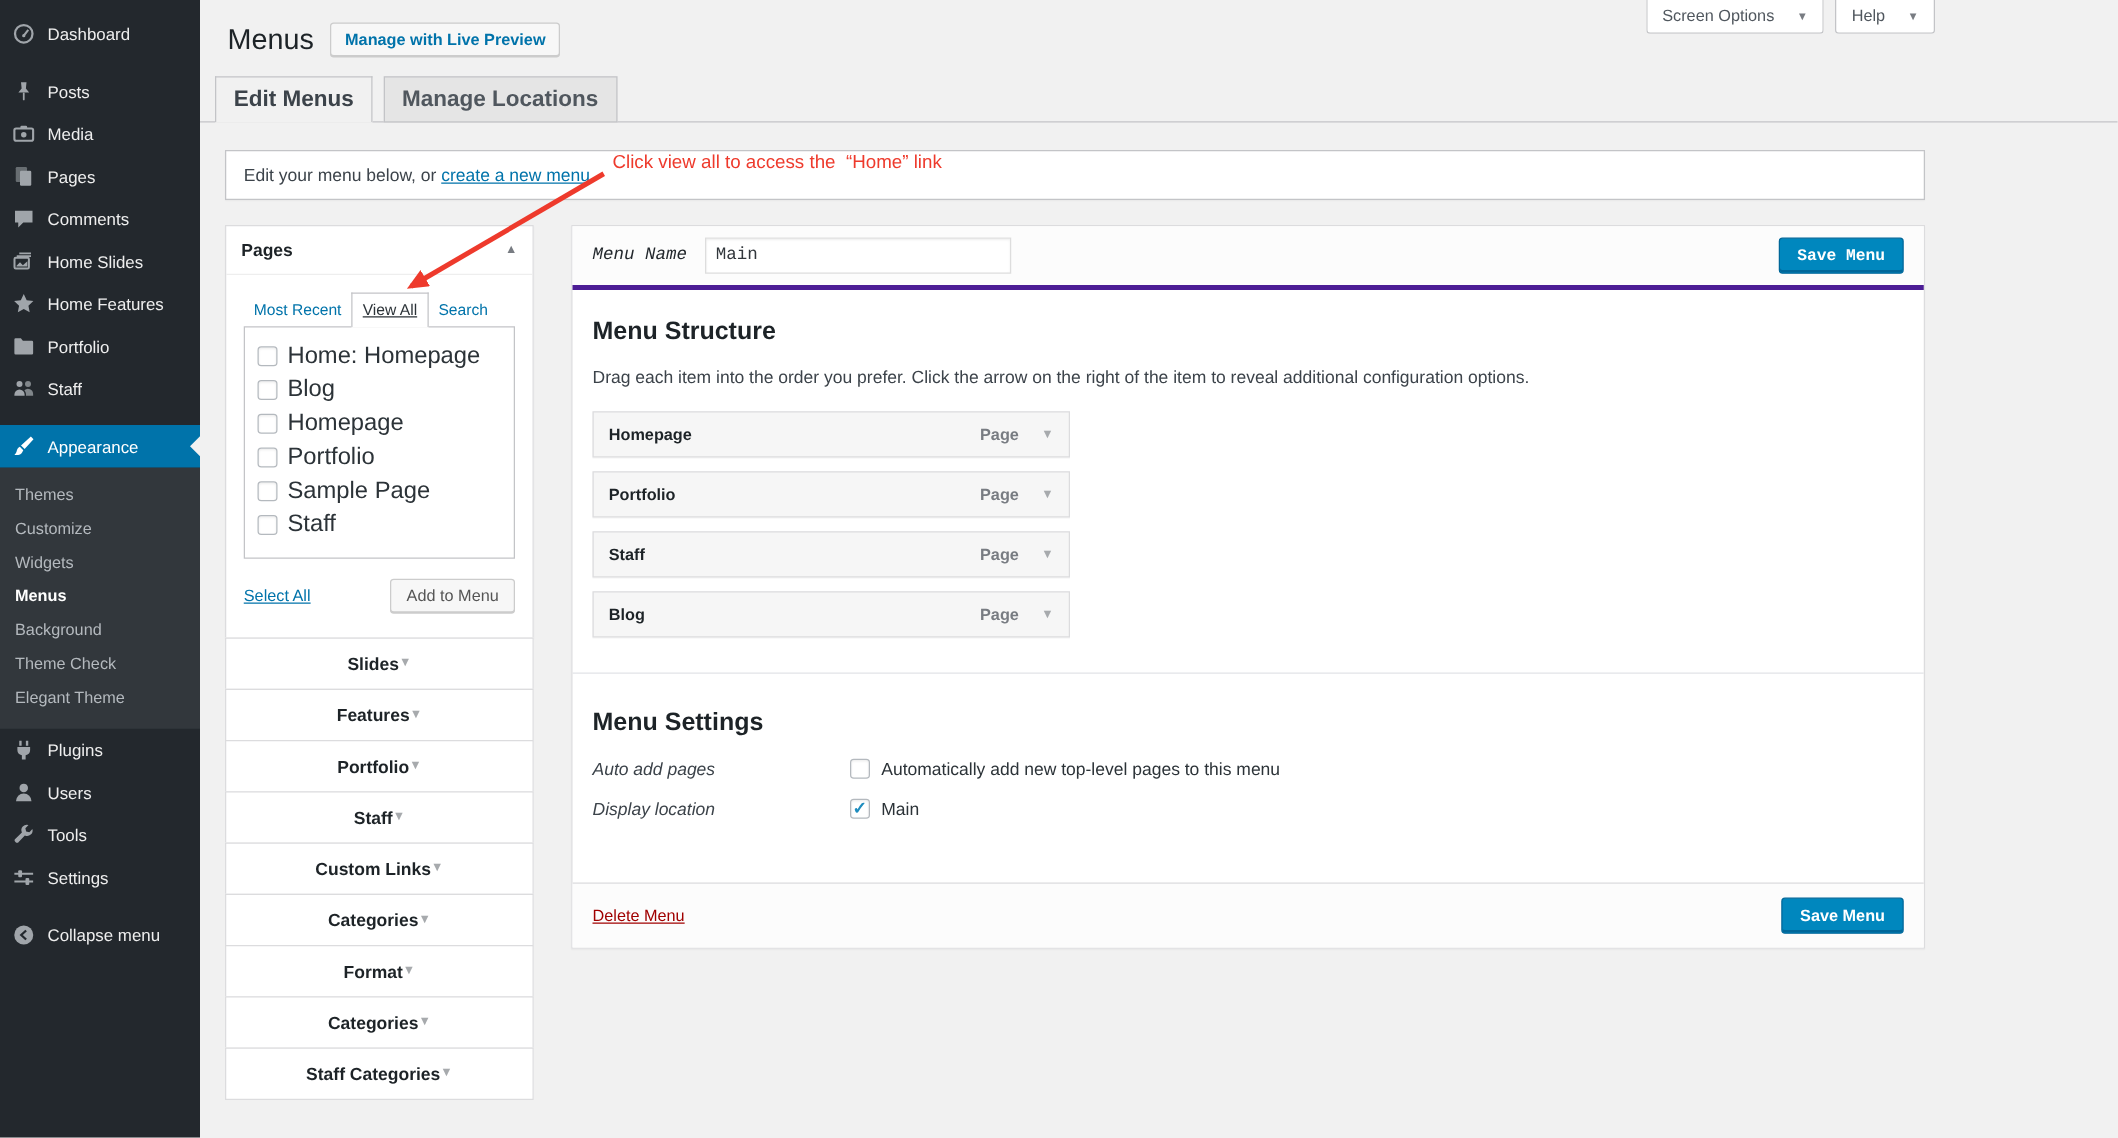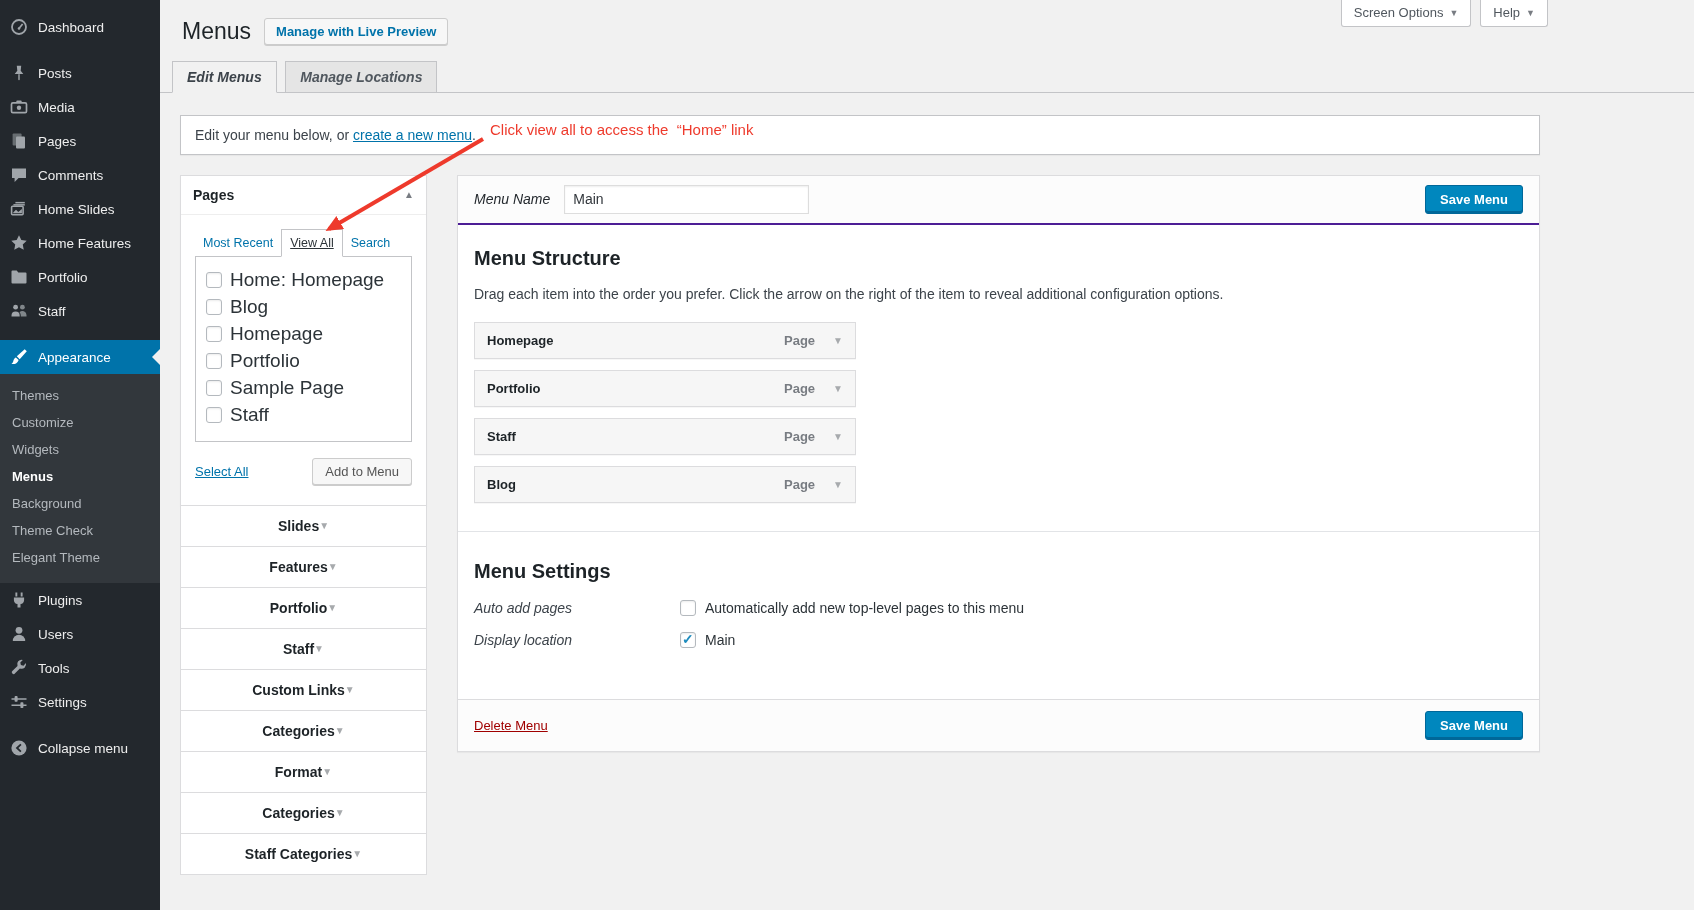--- a/index.html
+++ b/index.html
@@ -24,31 +24,31 @@
   .wp-submenu{background:#32373c; padding:8px 0 12px;}
   .wp-submenu .sub-item{display:block; padding:6px 12px; font-size:13px; color:#b4b9be; cursor:pointer;}
   .wp-submenu .sub-item.current{color:#fff; font-weight:700;}
   .collapse-item{margin-top:12px;}
 
   
   .content{position:absolute; left:160px; top:0; width:1534px; height:910px; background:#f1f1f1;}
 
   .screen-meta{position:absolute; top:0; right:146px; display:flex; gap:9px; z-index:5;}
   .meta-box{background:#fff; border:1px solid #c3c4c7; border-top:none; border-radius:0 0 3px 3px;
-    padding:5px 12px 6px; font-size:13px; color:#50575e; display:flex; align-items:center; gap:6px; cursor:pointer;}
+    padding:5px 12px 6px; font-size:13px; color:#50575e; display:flex; align-items:center; gap:18px; cursor:pointer;}
   .meta-box .chev{font-size:9px; color:#787c82;}
 
   .title-row{padding:18px 0 0 22px; display:flex; align-items:center; gap:13px;}
   h1.page-title{font-size:23px; font-weight:400; color:#1d2327; line-height:1.2;}
   .page-title-action{background:#f7f7f7; border:1px solid #ccc; border-radius:3px; padding:5px 11px;
     font-size:13px; font-weight:700; color:var(--link_blue); cursor:pointer; box-shadow:0 1px 0 #ccc;}
 
   .nav-tab-wrapper{margin-top:15px; padding-left:12px; border-bottom:1px solid #c3c4c7;}
   .nav-tab{display:inline-block; padding:7px 14px; margin:0 5px -1px 0; border:1px solid #c3c4c7;
-    background:#e5e5e5; font-size:14px; font-weight:700; color:#50575e; cursor:pointer;font-style:italic;}
+    background:#e5e5e5; font-size:18px; font-weight:700; color:#50575e; cursor:pointer;}
   .nav-tab.active{background:#f1f1f1; border-bottom:1px solid #f1f1f1; color:#3c434a;}
 
   .notice-box{margin:22px 154px 0 20px; background:#fff; border:1px solid #c3c4c7; padding:11px 14px;
     font-size:14px; color:#3c434a; box-shadow:0 1px 1px rgba(0,0,0,.04);}
   .notice-box a{color:var(--link_blue);}
 
   .annotation-text{position:absolute; left:330px; top:121px; font-size:15px; color:var(--annotation_red); z-index:6; white-space:pre;}
   .annotation-arrow{position:absolute; left:145px; top:133px; z-index:6; pointer-events:none;}
 
   .columns{display:flex; align-items:flex-start; gap:30px; margin:20px 154px 0 20px;}
@@ -77,21 +77,21 @@
     color:#555; cursor:pointer; box-shadow:0 1px 0 #ccc; font-family:inherit;}
 
   .accordion{margin-top:-1px; background:#fff; border:1px solid #dcdcde; padding:12px 14px;
     display:flex; justify-content:center; align-items:center; font-size:14px; font-weight:700;
     color:#1d2327; cursor:pointer;}
   .acc-arrow{font-size:10px; color:#a7aaad;}
 
   
   .right-col{flex:1; background:#fff; border:1px solid #dcdcde; box-shadow:0 1px 1px rgba(0,0,0,.04);}
   .editor-header{display:flex; justify-content:space-between; align-items:center; padding:9px 16px;
-    background:#fcfcfc; border-bottom:2px solid #4c1d95;}
+    background:#fcfcfc; border-bottom:4px solid #4c1d95;font-family:Liberation Mono, monospace;}
   .menu-name-wrap{display:flex; align-items:center; gap:14px;}
   .menu-name-label{font-style:italic; font-size:14px; color:#23282d;}
   .menu-name-input{width:245px; height:29px; border:1px solid #ddd; background:#fff; padding:3px 8px;
     font-size:14px; color:#32373c; font-family:inherit; box-shadow:inset 0 1px 2px rgba(0,0,0,.07);}
   .btn-primary{background:var(--accent_blue); border:1px solid var(--accent_blue_dark); border-radius:3px;
     padding:6px 14px; font-size:13px; font-weight:700; color:#fff; cursor:pointer;
     box-shadow:inset 0 -2px 0 var(--accent_blue_dark); font-family:inherit;}
   .editor-body{padding:18px 16px 22px;}
   .section-heading{font-size:20px; font-weight:700; color:#1d2327; margin:4px 0 16px;}
   .structure-help{font-size:14px; color:#3c434a; margin-bottom:20px;}

